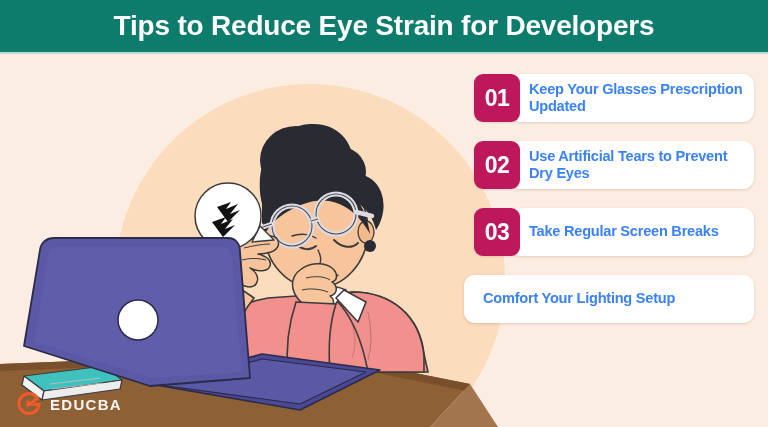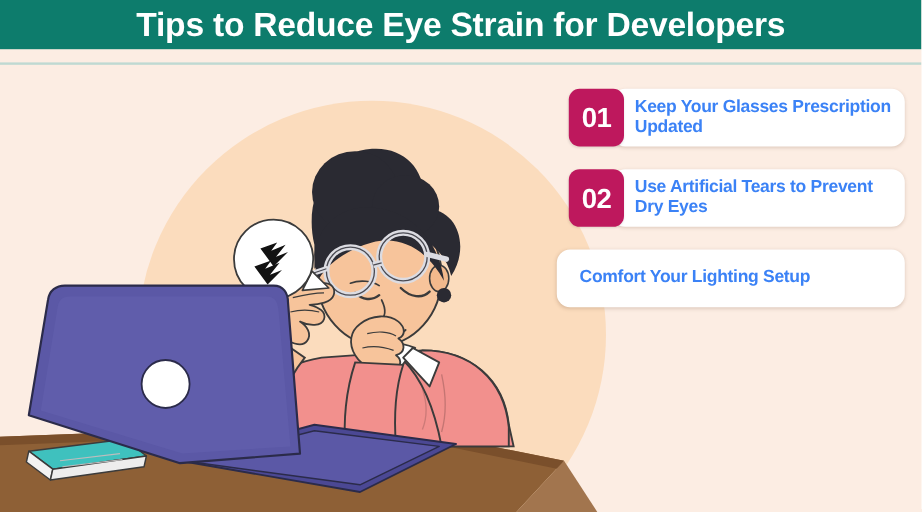--- a/index.html
+++ b/index.html
@@ -7,21 +7,21 @@
 
   #infographic{
     position:relative;
     width:768px;height:427px;
     overflow:hidden;
     background:#FCEDE3;
   }
 
   
   .header-band{
-    position:absolute;left:0;top:0;width:768px;height:41px;
+    position:absolute;left:0;top:0;width:768px;height:52px;
     background:#0D7C6C;
     display:flex;align-items:center;justify-content:center;
     z-index:40;
   }
   .header-title{
     color:#ffffff;
     font-size:28px;
     font-weight:bold;
     letter-spacing:-0.2px;
     white-space:nowrap;
@@ -226,26 +226,39 @@
       </div>
     </div>
 
     <div class="tip-row">
       <div class="tip-badge">02</div>
       <div class="tip-card">
         <span class="tip-text">Use Artificial Tears to Prevent Dry Eyes</span>
       </div>
     </div>
 
+    <div class="tip-row">
+      <div class="tip-badge">03</div>
+      <div class="tip-card">
+        <span class="tip-text">Take Regular Screen Breaks</span>
+      </div>
+    </div>
 
     <div class="tip-row">
       <div class="tip-card">
         <span class="tip-text">Comfort Your Lighting Setup</span>
       </div>
     </div>
 
     <div class="tip-row">
     </div>
 
   </div>
 
+  <div class="brand">
+    <svg class="brand-mark" viewBox="0 0 26 26">
+      <path d="M21.5 7.2 A10 10 0 1 0 23 13.5 L13.6 13.2 Z" fill="none" stroke="#F15A29" stroke-width="3" stroke-linecap="round"></path>
+      <path d="M10.5 8.8 L17.6 12.6 L10.6 16.6 Z" fill="#F15A29"></path>
+    </svg>
+    <span class="brand-name">EDUCBA</span>
+  </div>
 
 </div>
 
 </body></html>

